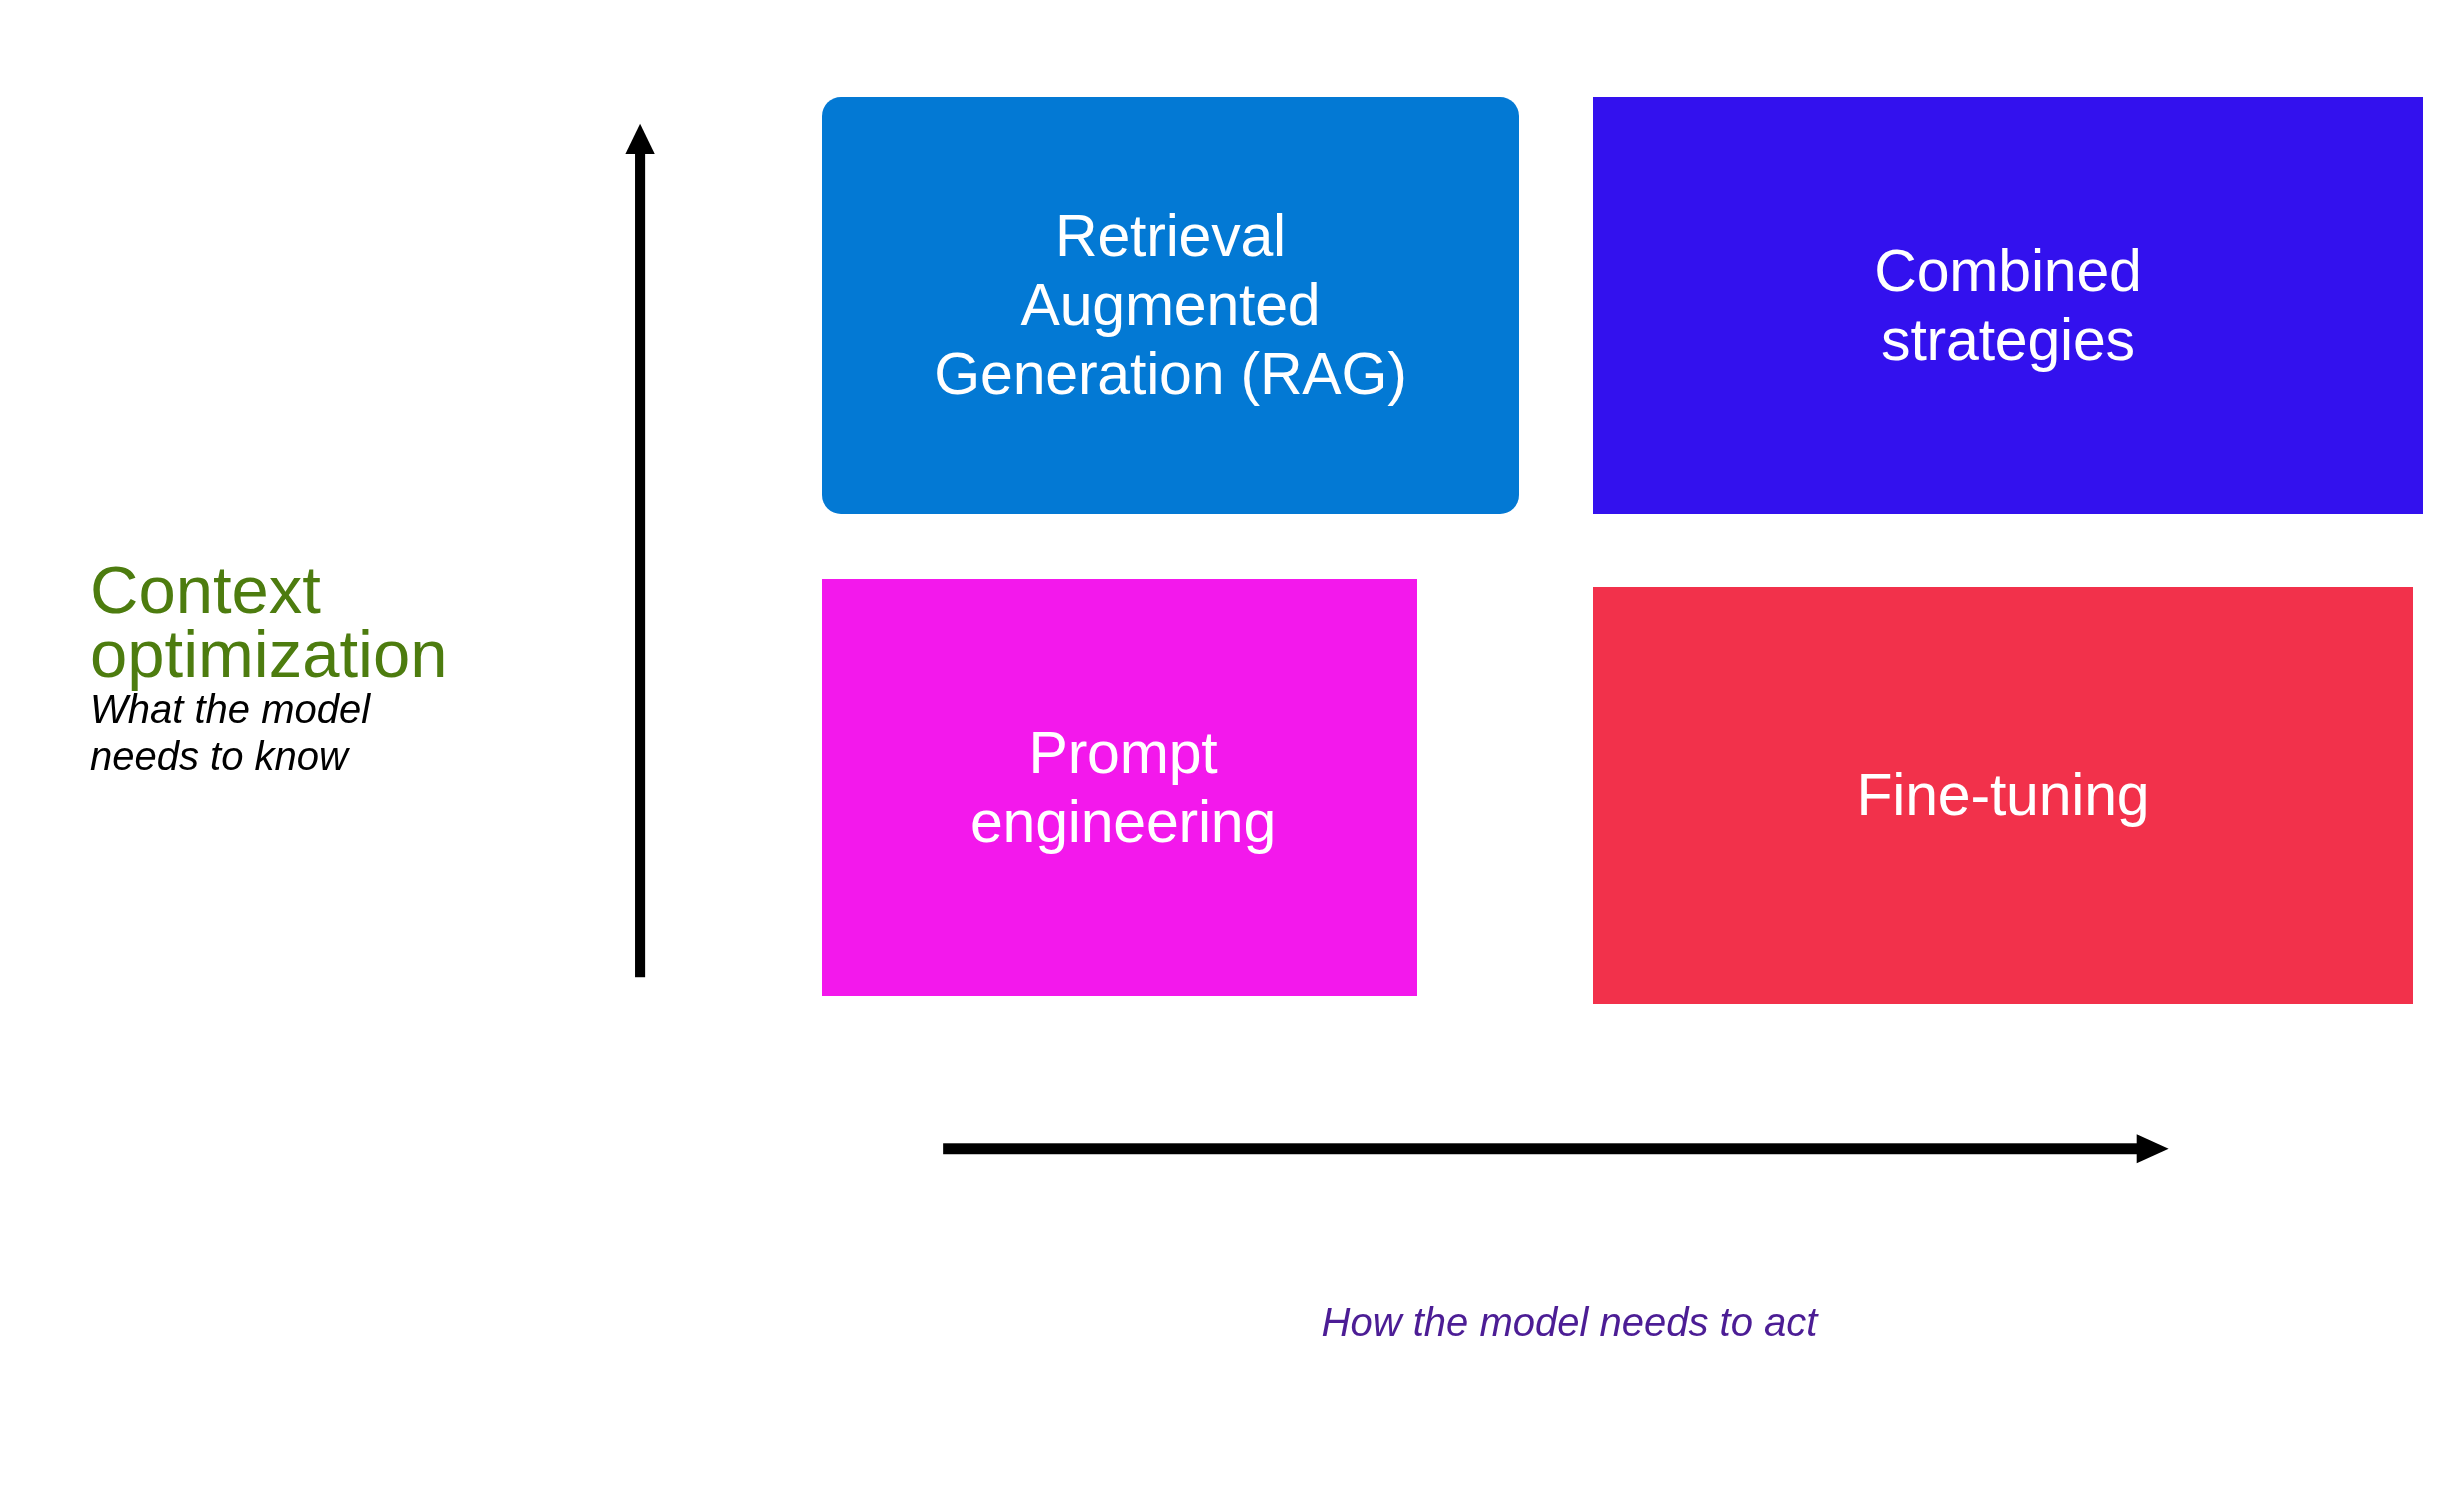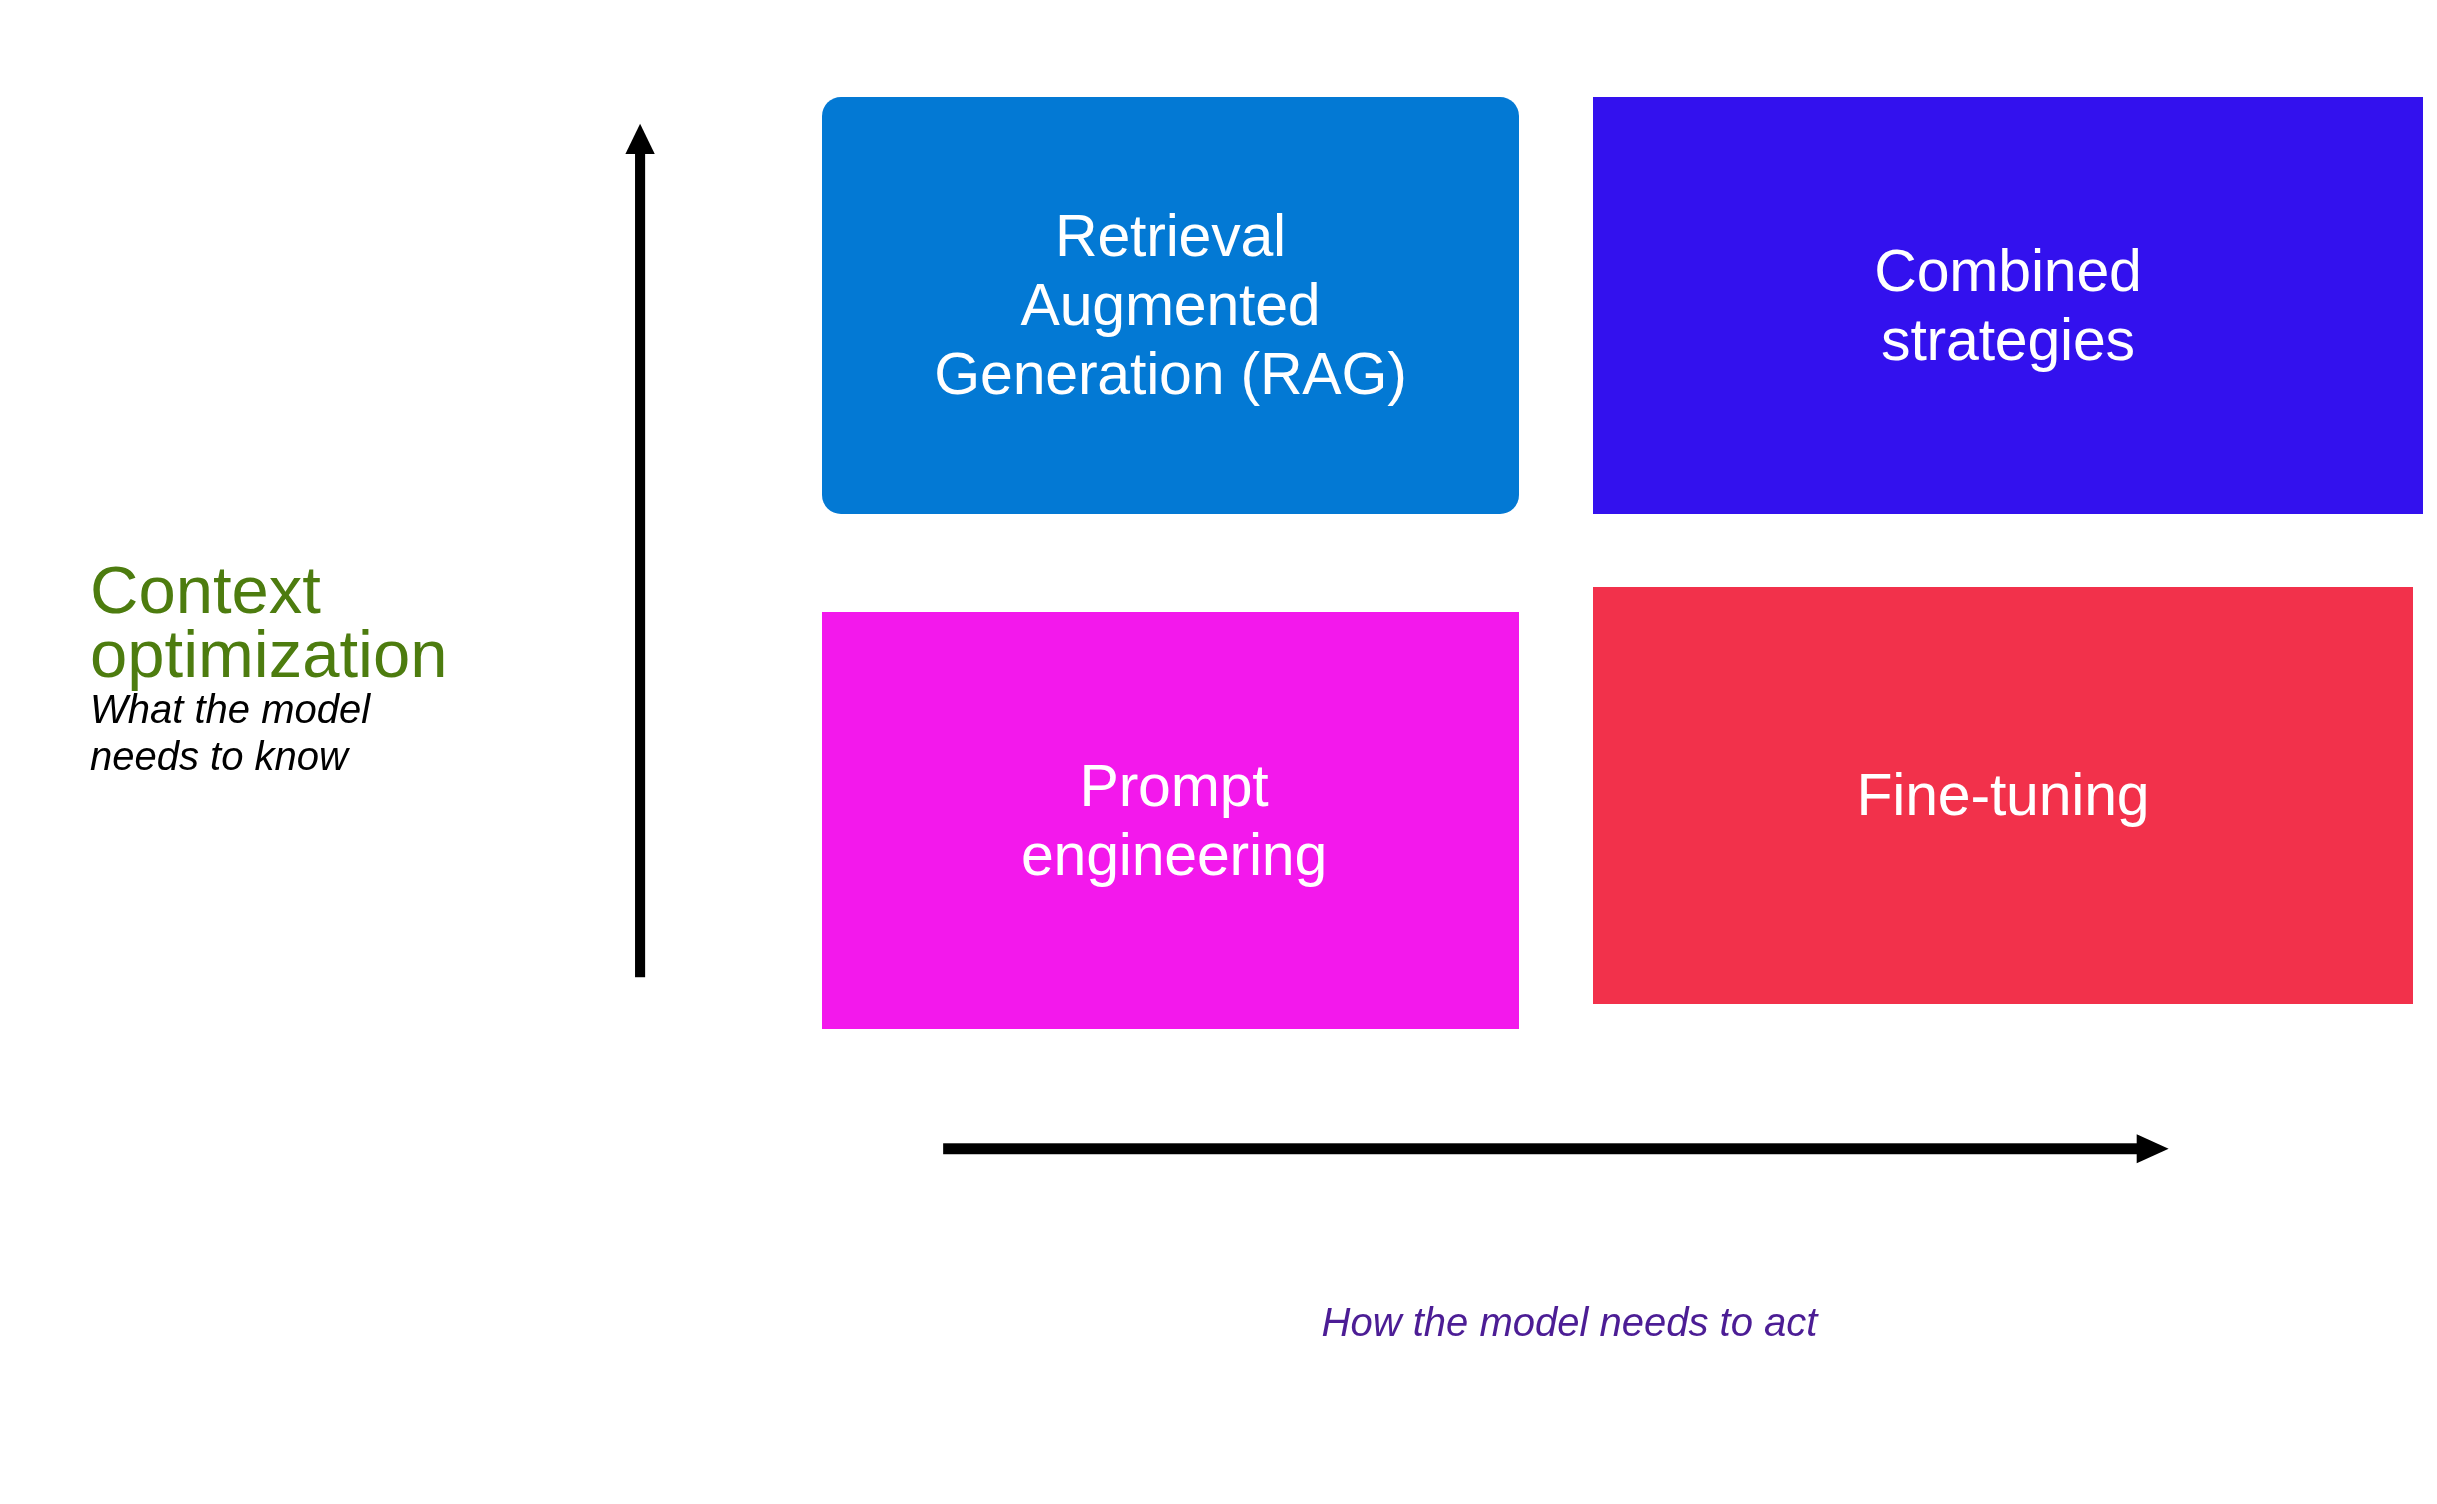--- a/index.html
+++ b/index.html
@@ -45,22 +45,22 @@
     height: 417px;
   }
   #quad-combined {
     left: 1593px;
     top: 97px;
     width: 830px;
     height: 417px;
   }
   #quad-prompt {
     left: 822px;
-    top: 612px;
-    width: 697px;
+    top: 579px;
+    width: 595px;
     height: 417px;
     padding-left: 20px;
   }
   #quad-finetune {
     left: 1593px;
     top: 587px;
     width: 820px;
     height: 417px;
   }
 

